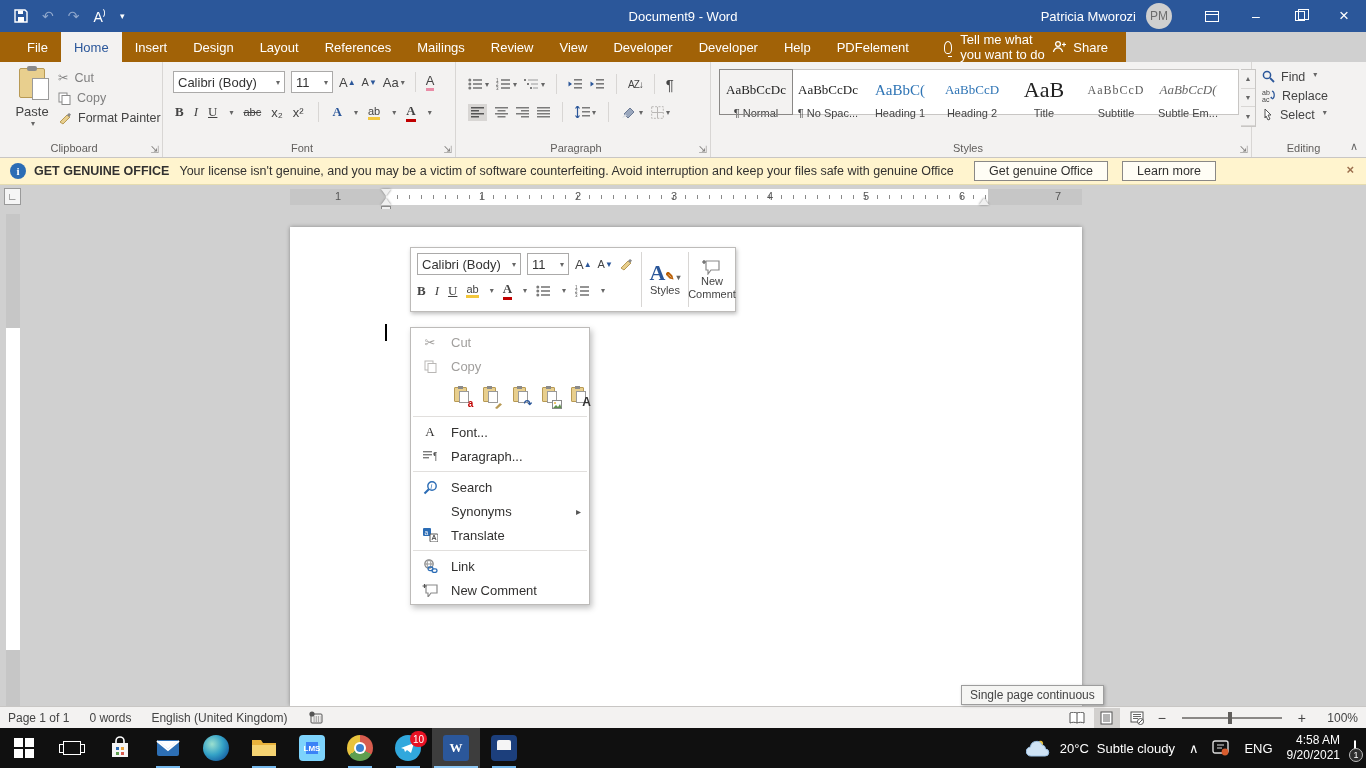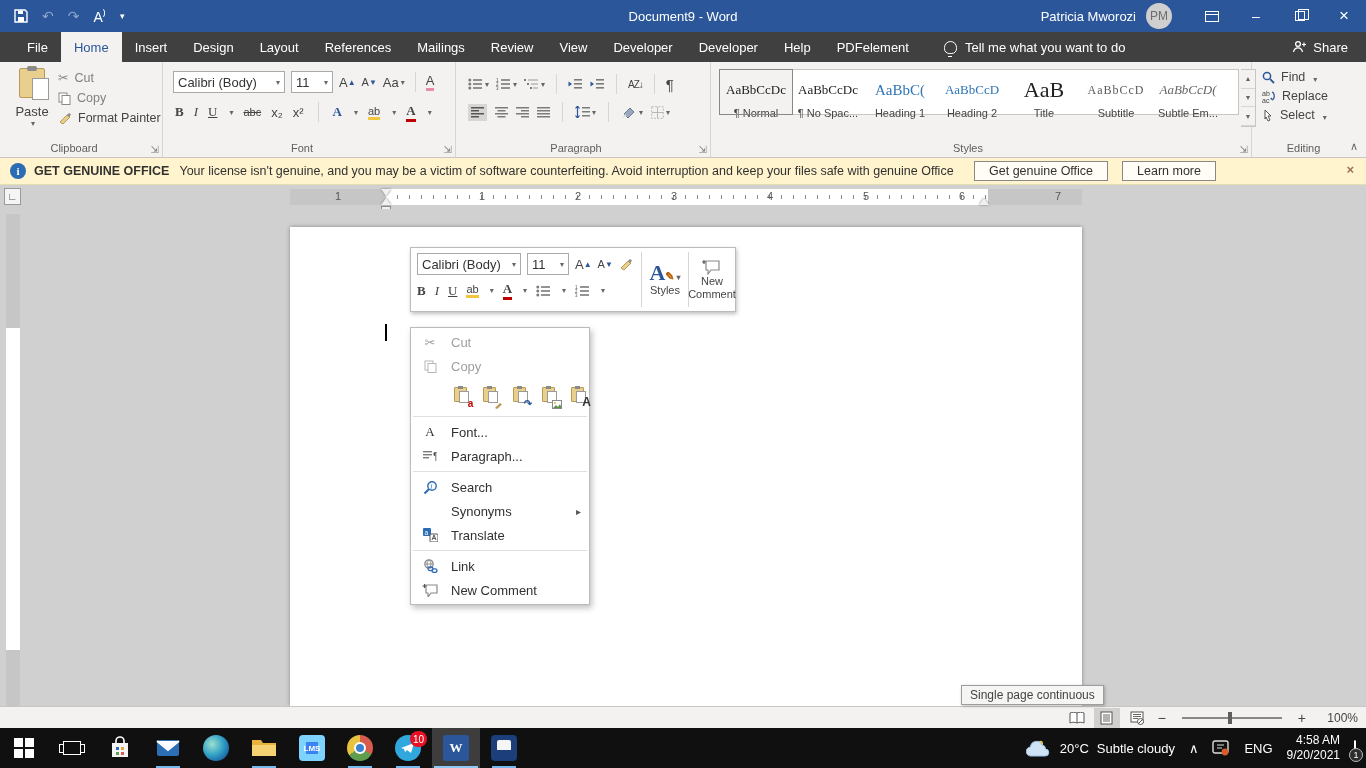--- a/index.html
+++ b/index.html
@@ -17,21 +17,21 @@
   .user-name { font-size:13px; margin-right:10px; }
   .avatar { width:26px; height:26px; border-radius:50%; background:#cfcfcf; color:#6d6d6d; font-size:12px;
             display:flex; align-items:center; justify-content:center; margin-right:18px; }
   .winbtn { width:44px; height:32px; display:flex; align-items:center; justify-content:center; font-size:14px; color:#fff; }
   .ic-ribbonopts { width:14px; height:11px; border:1px solid #fff; position:relative; }
   .ic-ribbonopts::before { content:""; position:absolute; left:0; right:0; top:2px; border-top:1px solid #fff; }
   .ic-restore { width:10px; height:10px; border:1px solid #fff; position:relative; background:#2b579a; }
   .ic-restore::before { content:""; position:absolute; left:2px; top:-3px; width:9px; height:9px; border:1px solid #fff; }
 
   
-  .tabrow { position:absolute; left:0; top:32px; width:1366px; height:30px; background:#404040; display:flex; align-items:flex-start; }
+  .tabrow { position:absolute; left:0; top:32px; width:1126px; height:30px; background:#a16207; display:flex; align-items:flex-start; }
   .tabs { display:flex; margin-left:14px; height:30px; }
   .tab { padding:0 13px; color:#fff; display:flex; align-items:center; font-size:13px; cursor:default; }
   .tab.selected { background:#f3f2f1; color:#2b579a; }
   .tellme { display:flex; align-items:center; gap:8px; color:#fff; margin-left:22px; font-size:13px; }
   .bulb { width:13px; height:13px; border:1.4px solid #fff; border-radius:50% 50% 40% 40%; position:relative; }
   .bulb::after { content:""; position:absolute; left:3px; bottom:-4px; width:4px; height:3px; border-bottom:1.4px solid #fff; }
   .share { margin-left:auto; margin-right:18px; color:#fff; display:flex; align-items:center; gap:7px; font-size:13px; }
 
   
   .ribbon { position:absolute; left:0; top:62px; width:1366px; height:96px; background:#f3f2f1; border-bottom:1px solid #c8c6c4; }
@@ -80,21 +80,21 @@
   .stycard.h .sample { color:#2e74b5; }
   .stycard.title .sample { font-size:22px; }
   .stycard.sub .sample { color:#5a5a5a; letter-spacing:1px; font-size:12px; }
   .stycard.subem .sample { color:#666; font-style:italic; }
   .gal-scroll { position:absolute; left:530px; top:7px; width:15px; height:58px; border:1px solid #c8c6c4; border-left:none;
                 background:#f3f2f1; display:flex; flex-direction:column; }
   .gal-scroll div { flex:1; display:flex; align-items:center; justify-content:center; font-size:7px; color:#666; border-bottom:1px solid #d8d6d4; }
 
   
   .ed-rows { position:absolute; left:10px; top:8px; display:flex; flex-direction:column; gap:5px; font-size:12.5px; color:#444; }
-  .ed-rows .row { display:flex; align-items:flex-end; gap:6px; }
+  .ed-rows .row { display:flex; align-items:flex-start; gap:6px; }
 
   .collapse-ribbon { position:absolute; right:8px; bottom:4px; font-size:11px; color:#666; }
 
   
   .notice { position:absolute; left:0; top:158px; width:1366px; height:27px; background:#fff4ce; display:flex; align-items:center;
             border-bottom:1px solid #e5dcb0; font-size:12.5px; color:#323130; }
   .info-ic { width:16px; height:16px; border-radius:50%; background:#2b6cb5; color:#fff; font-size:11px; font-weight:bold;
              font-family:"Liberation Serif", serif; display:flex; align-items:center; justify-content:center; margin:0 8px 0 10px; flex:none; }
   .notice b { margin-right:10px; white-space:nowrap; }
   .notice .msg { white-space:nowrap; overflow:hidden; }
@@ -735,20 +735,32 @@
             <path d="M1.5 1v4M-0.5 3h4" transform="translate(1,0)" stroke="#555" stroke-width="1.2"></path>
           </svg>
         </span>
       <span>New Comment</span>
     </div>
   </div>
 
   <div class="tooltip">Single page continuous</div>
 
   <div class="statusbar">
+    <div class="sb-left">
+      <span>Page 1 of 1</span>
+      <span>0 words</span>
+      <span>English (United Kingdom)</span>
+      <span>
+          <svg class="mi" width="15" height="13" viewBox="0 0 15 13">
+            <rect x="3" y="3" width="11" height="9" rx="1" fill="none" stroke="#555"></rect>
+            <circle cx="4" cy="3" r="2.6" fill="#555"></circle>
+            <path d="M5.5 6h7M5.5 8h7M5.5 10h7" stroke="#555" stroke-width="0.9" stroke-dasharray="1.2 1"></path>
+          </svg>
+        </span>
+    </div>
     <div class="sb-right">
       <span class="viewbtn">
           <svg class="mi" width="16" height="12" viewBox="0 0 16 12">
             <path d="M8 1C6 0 3 0 1 1v10c2-1 5-1 7 0 2-1 5-1 7 0V1c-2-1-5-1-7 0z" fill="#fff" stroke="#555"></path>
             <path d="M8 1v10" stroke="#555"></path>
           </svg>
         </span>
       <span class="viewbtn sel">
           <svg class="mi" width="13" height="14" viewBox="0 0 13 14">
             <rect x="1" y="1" width="11" height="12" fill="#fff" stroke="#555"></rect>

